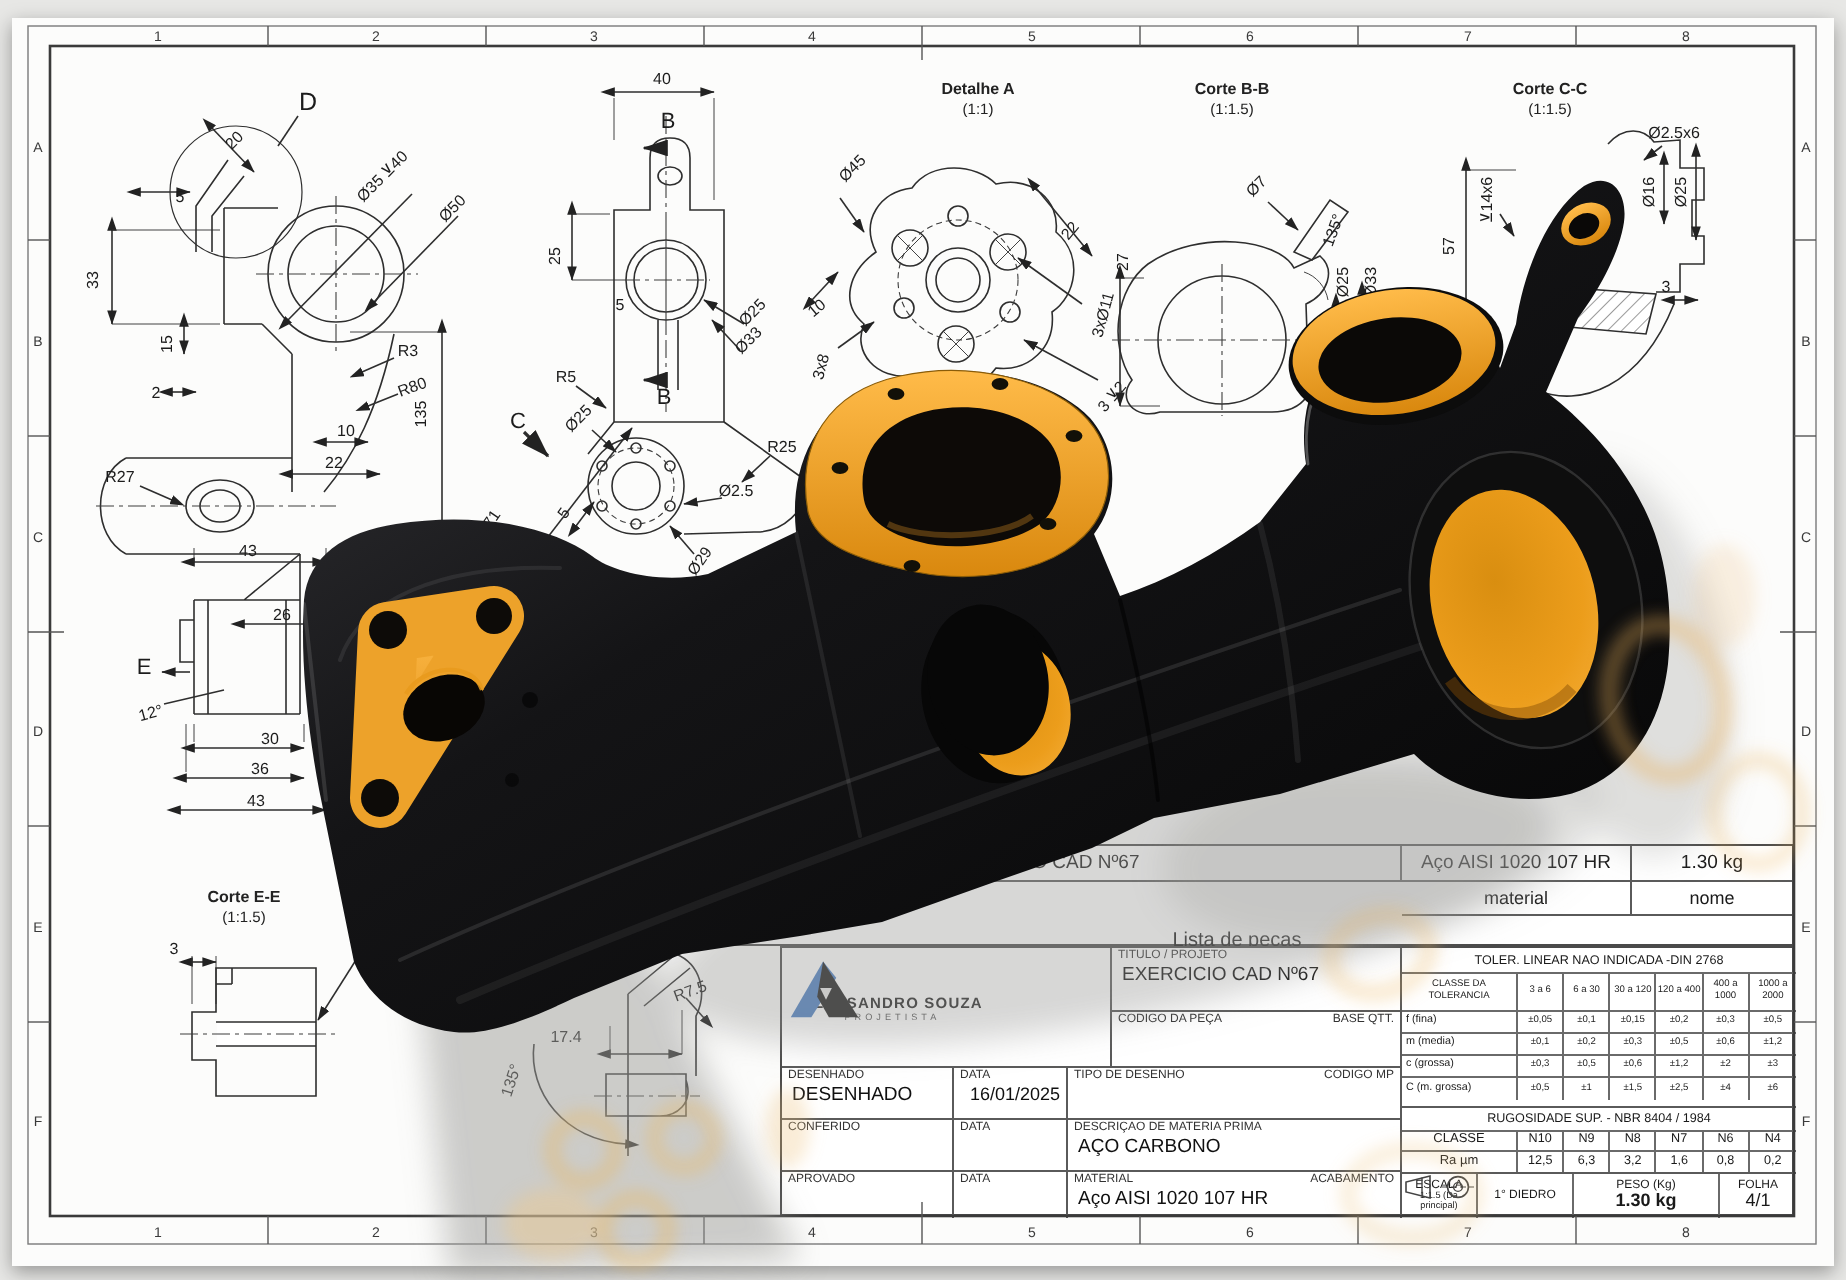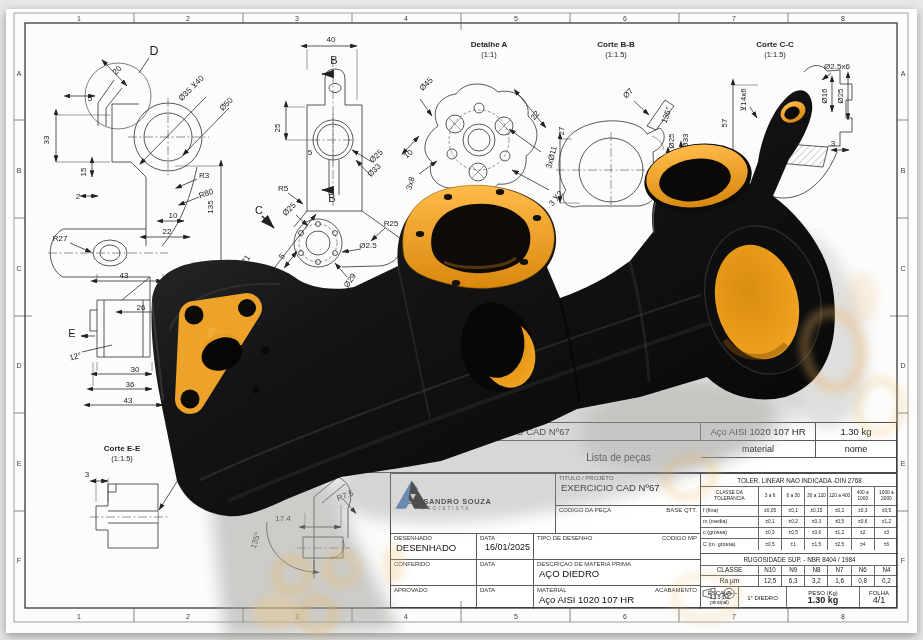--- a/index.html
+++ b/index.html
@@ -39,21 +39,21 @@
     </div>
   <div class="cell" style="left:475px;top:0;width:80px;height:18px;border-right:none;display:flex;align-items:center;justify-content:center;">
     <span style="font-size:9.5px;">1.30 kg</span>
     </div>
   <div class="cell" style="left:360px;top:18px;width:115px;height:17px;display:flex;align-items:center;justify-content:center;">
     <span style="font-size:9px;">material</span>
     </div>
   <div class="cell" style="left:475px;top:18px;width:80px;height:17px;border-right:none;display:flex;align-items:center;justify-content:center;">
     <span style="font-size:9px;">nome</span>
     </div>
-  <div class="cell" style="left:0;top:27px;width:555px;height:14px;border-right:none;border-bottom:none;display:flex;align-items:center;justify-content:center;">
+  <div class="cell" style="left:0;top:40px;width:555px;height:14px;border-right:none;border-bottom:none;display:flex;align-items:center;justify-content:center;">
     <span style="font-size:10px;">Lista de peças</span>
     </div>
 </div>
 
 <div class="tb" style="left:390px;top:473px;width:507px;height:135px;">
 
   <div class="cell" style="left:0;top:0;width:165px;height:60px;display:flex;align-items:center;gap:4px;padding-left:10px;">
     <svg width="44" height="40" viewBox="0 0 60 52">
       <polygon points="6,46 28,8 37,19 20,46" fill="#4a7ec2"></polygon>
       <polygon points="28,8 52,46 32,46 24,32" fill="#1c1c1c"></polygon>
@@ -185,21 +185,21 @@
     </div>
   </div>
   <div class="cell" style="left:0;top:86px;width:86px;height:26px;">
     <div class="lbl">CONFERIDO</div>
   </div>
   <div class="cell" style="left:86px;top:86px;width:57px;height:26px;">
     <div class="lbl">DATA</div>
   </div>
   <div class="cell" style="left:143px;top:86px;width:167px;height:26px;">
     <div class="lbl">DESCRIÇAO DE MATERIA PRIMA</div>
-    <div class="val">AÇO DIEDRO</div>
+    <div class="val">AÇO CARBONO</div>
   </div>
   <div class="cell" style="left:0;top:112px;width:86px;height:23px;border-bottom:none;">
     <div class="lbl">APROVADO</div>
   </div>
   <div class="cell" style="left:86px;top:112px;width:57px;height:23px;border-bottom:none;">
     <div class="lbl">DATA</div>
   </div>
   <div class="cell" style="left:143px;top:112px;width:167px;height:23px;border-bottom:none;">
     <div style="display:flex;justify-content:space-between;">
       <span class="lbl">MATERIAL</span>

